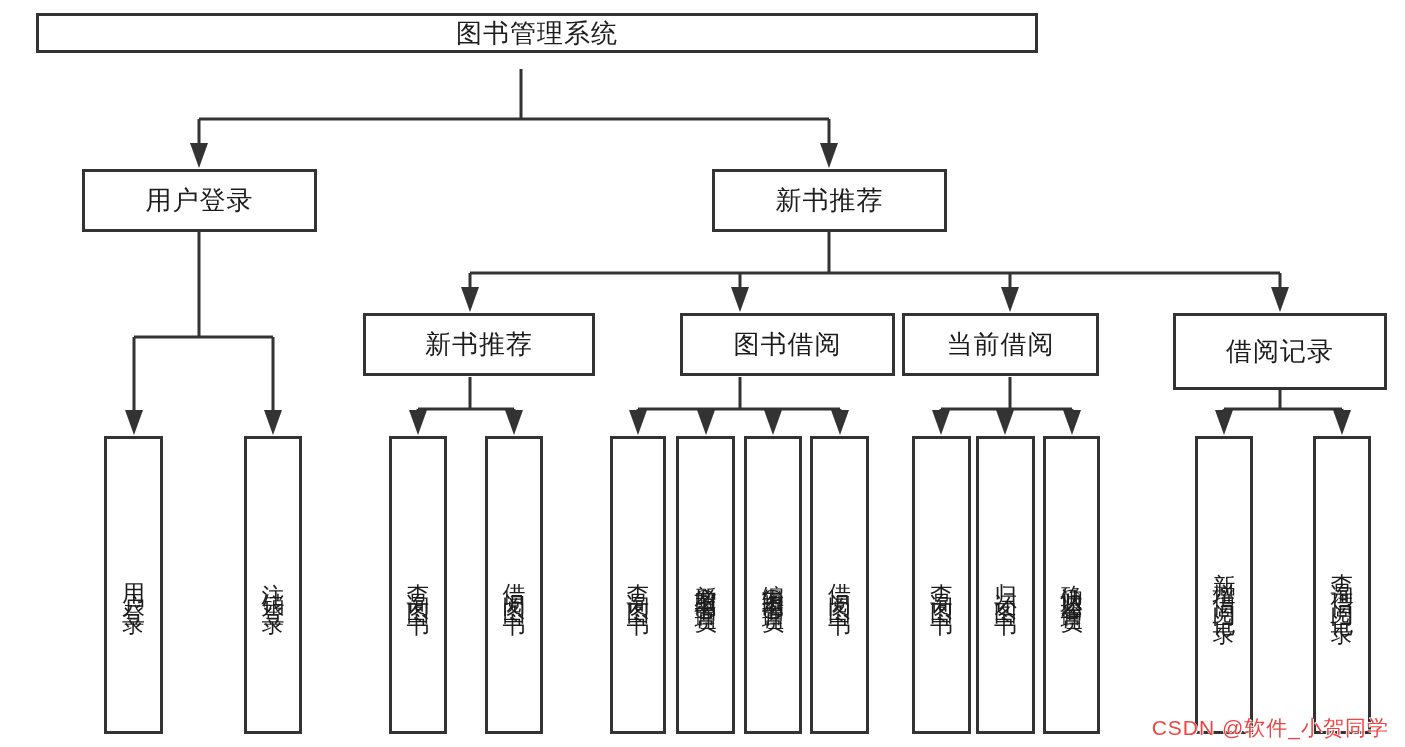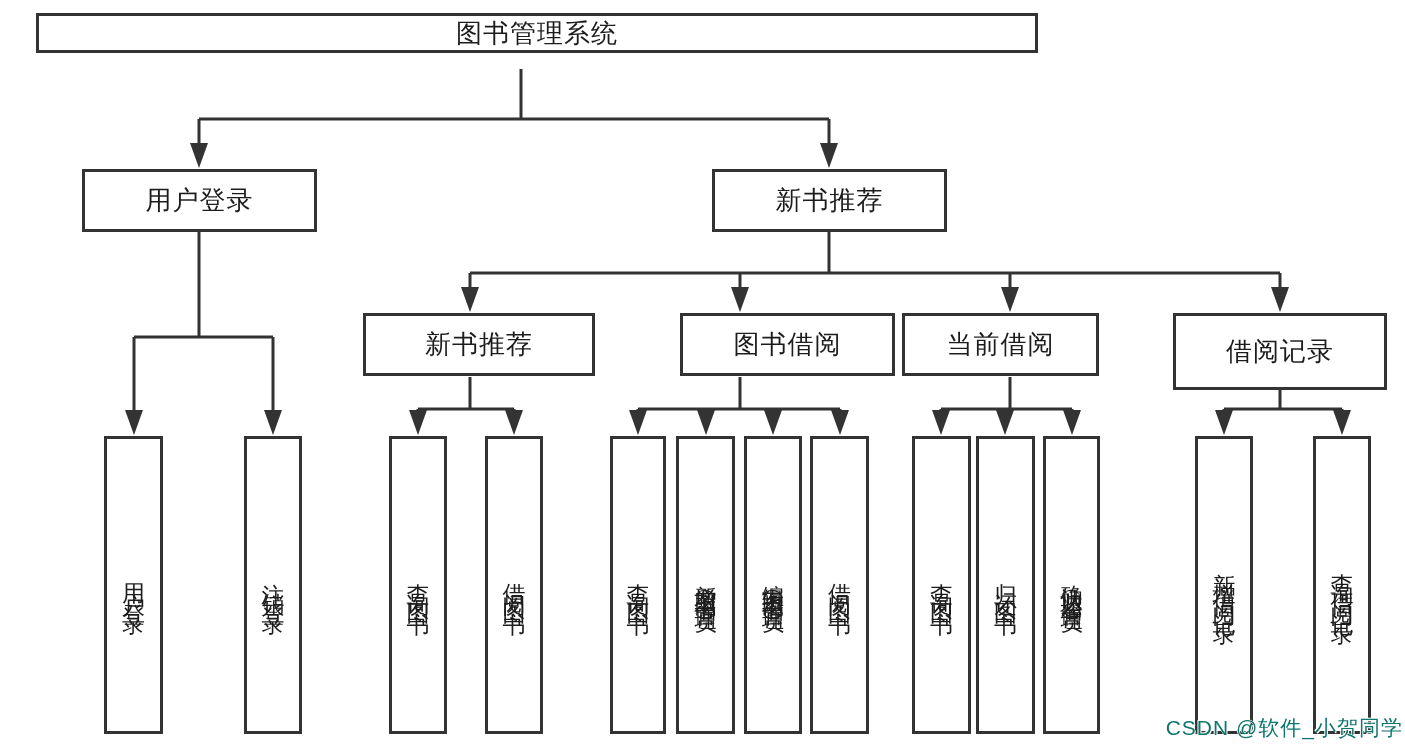--- a/index.html
+++ b/index.html
@@ -39,24 +39,24 @@
     font-size: 23px;
     letter-spacing: 10px;
     line-height: 1;
   }
   .v.long .lbl {
     font-size: 22px;
     letter-spacing: 4px;
   }
   .watermark {
     position: absolute;
-    right: 2px;
+    right: 16px;
     bottom: 5px;
     font-size: 21px;
-    color: #0f766e;
+    color: #ef4444;
     text-shadow: 1px 1px 0 #ffffff, -1px -1px 0 #ffffff;
     white-space: nowrap;
     letter-spacing: 1px;
   }
 </style>
 </head>
 <body>
 
 <div class="stage">
 

